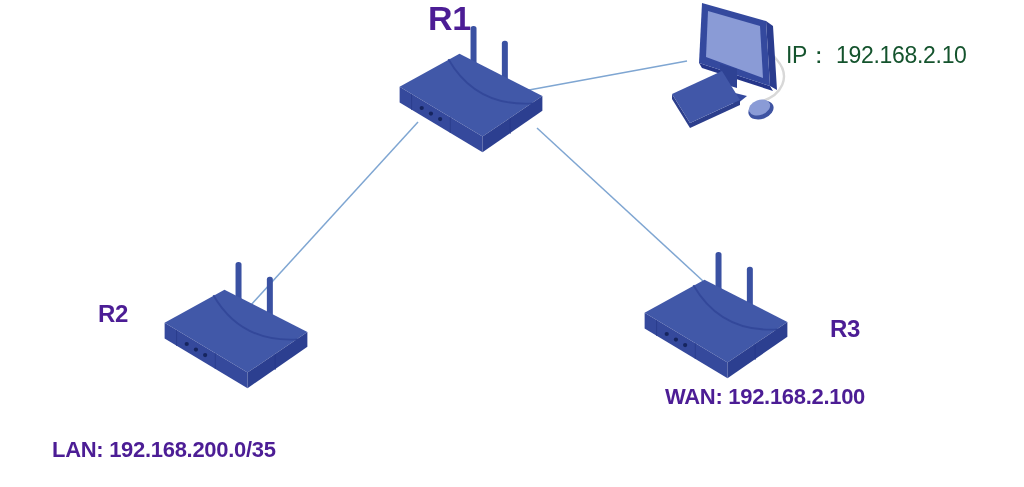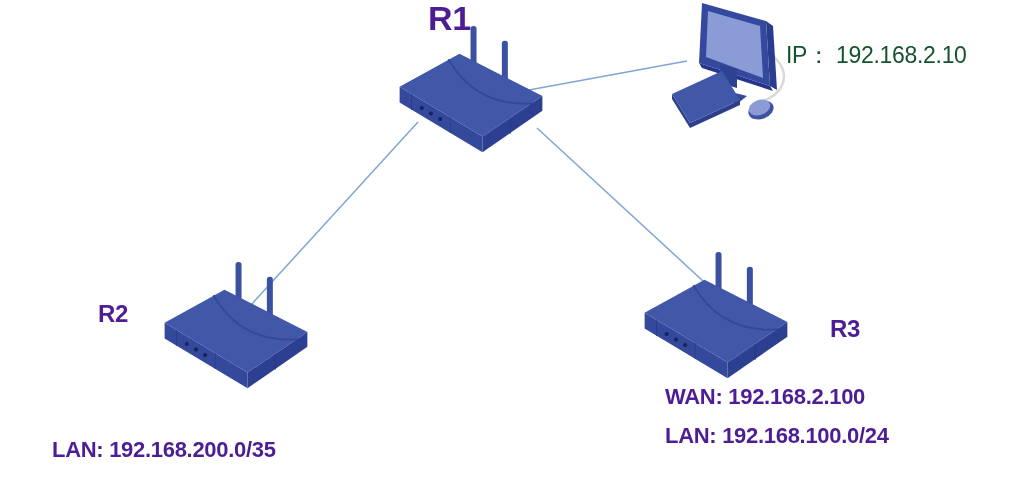--- a/index.html
+++ b/index.html
@@ -108,15 +108,14 @@
 
   <div class="lbl lbl-device" style="left:98px;top:301px;z-index:3">R2</div>
 
 
   <div class="lbl lbl-addr" style="left:52px;top:438px;z-index:3">LAN: 192.168.200.0/35</div>
 
   <div class="lbl lbl-device" style="left:830px;top:316px;z-index:3">R3</div>
 
   <div class="lbl lbl-addr" style="left:665px;top:385px;z-index:3">WAN: 192.168.2.100</div>
 
-  <div class="lbl lbl-addr" style="left:665px;top:424px;z-index:3">LAN: 192.168.100.0/24</div>
 
 </div>
 
 </body></html>

